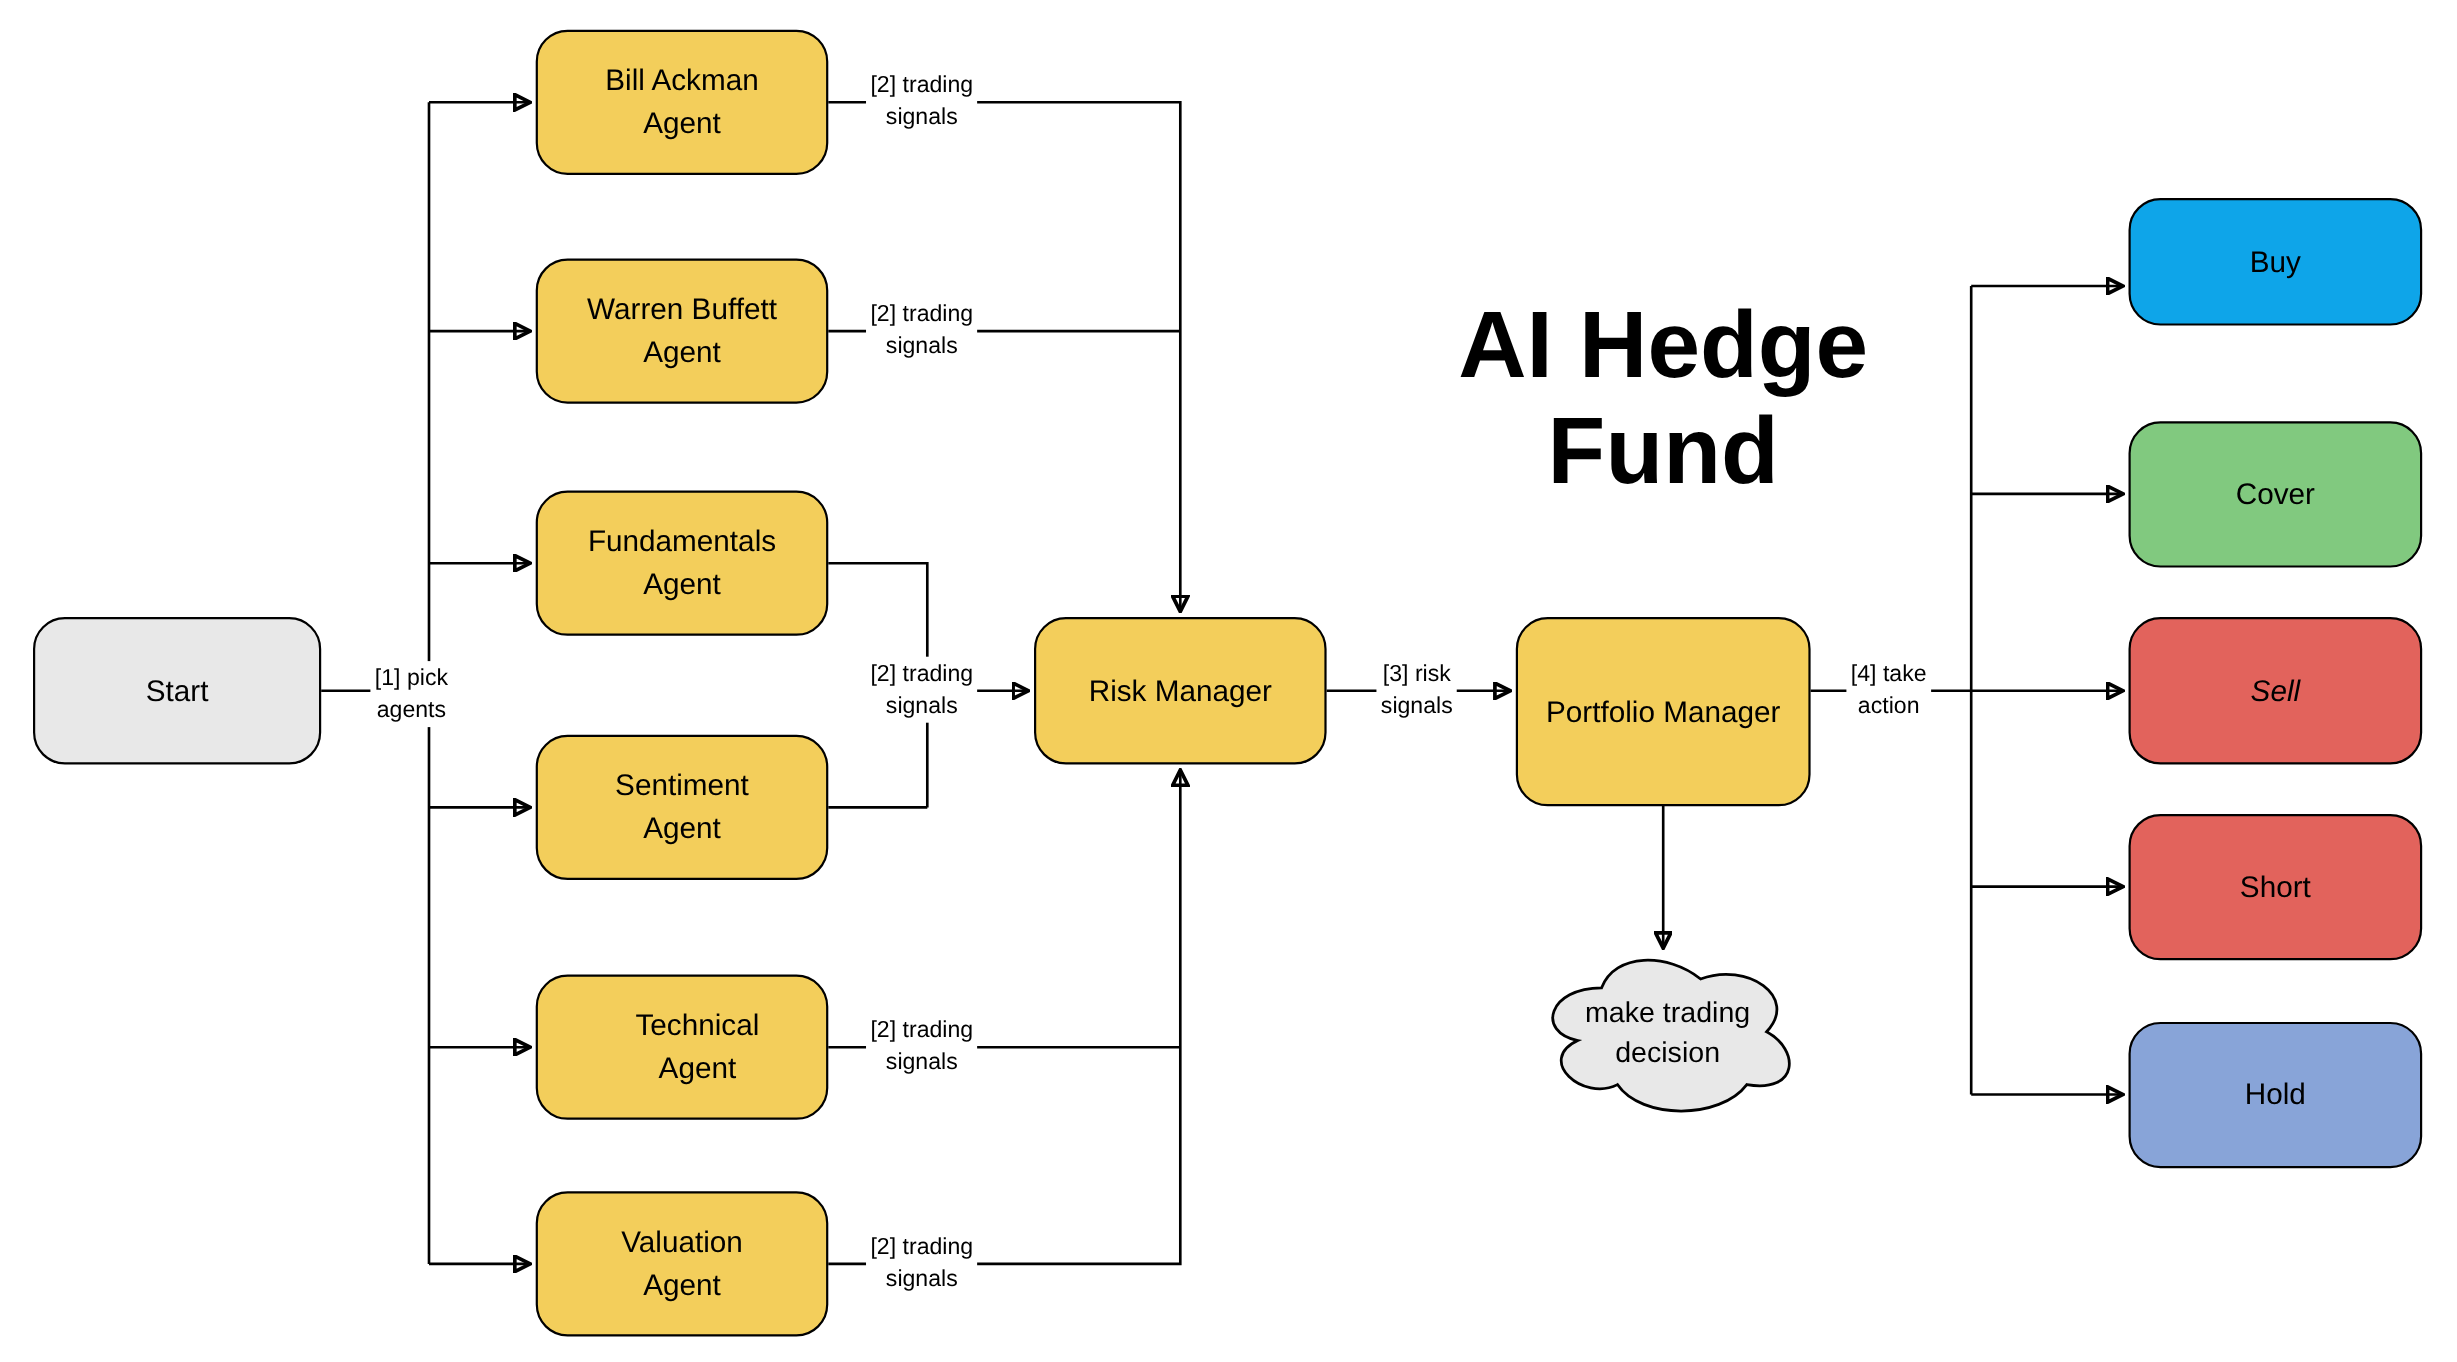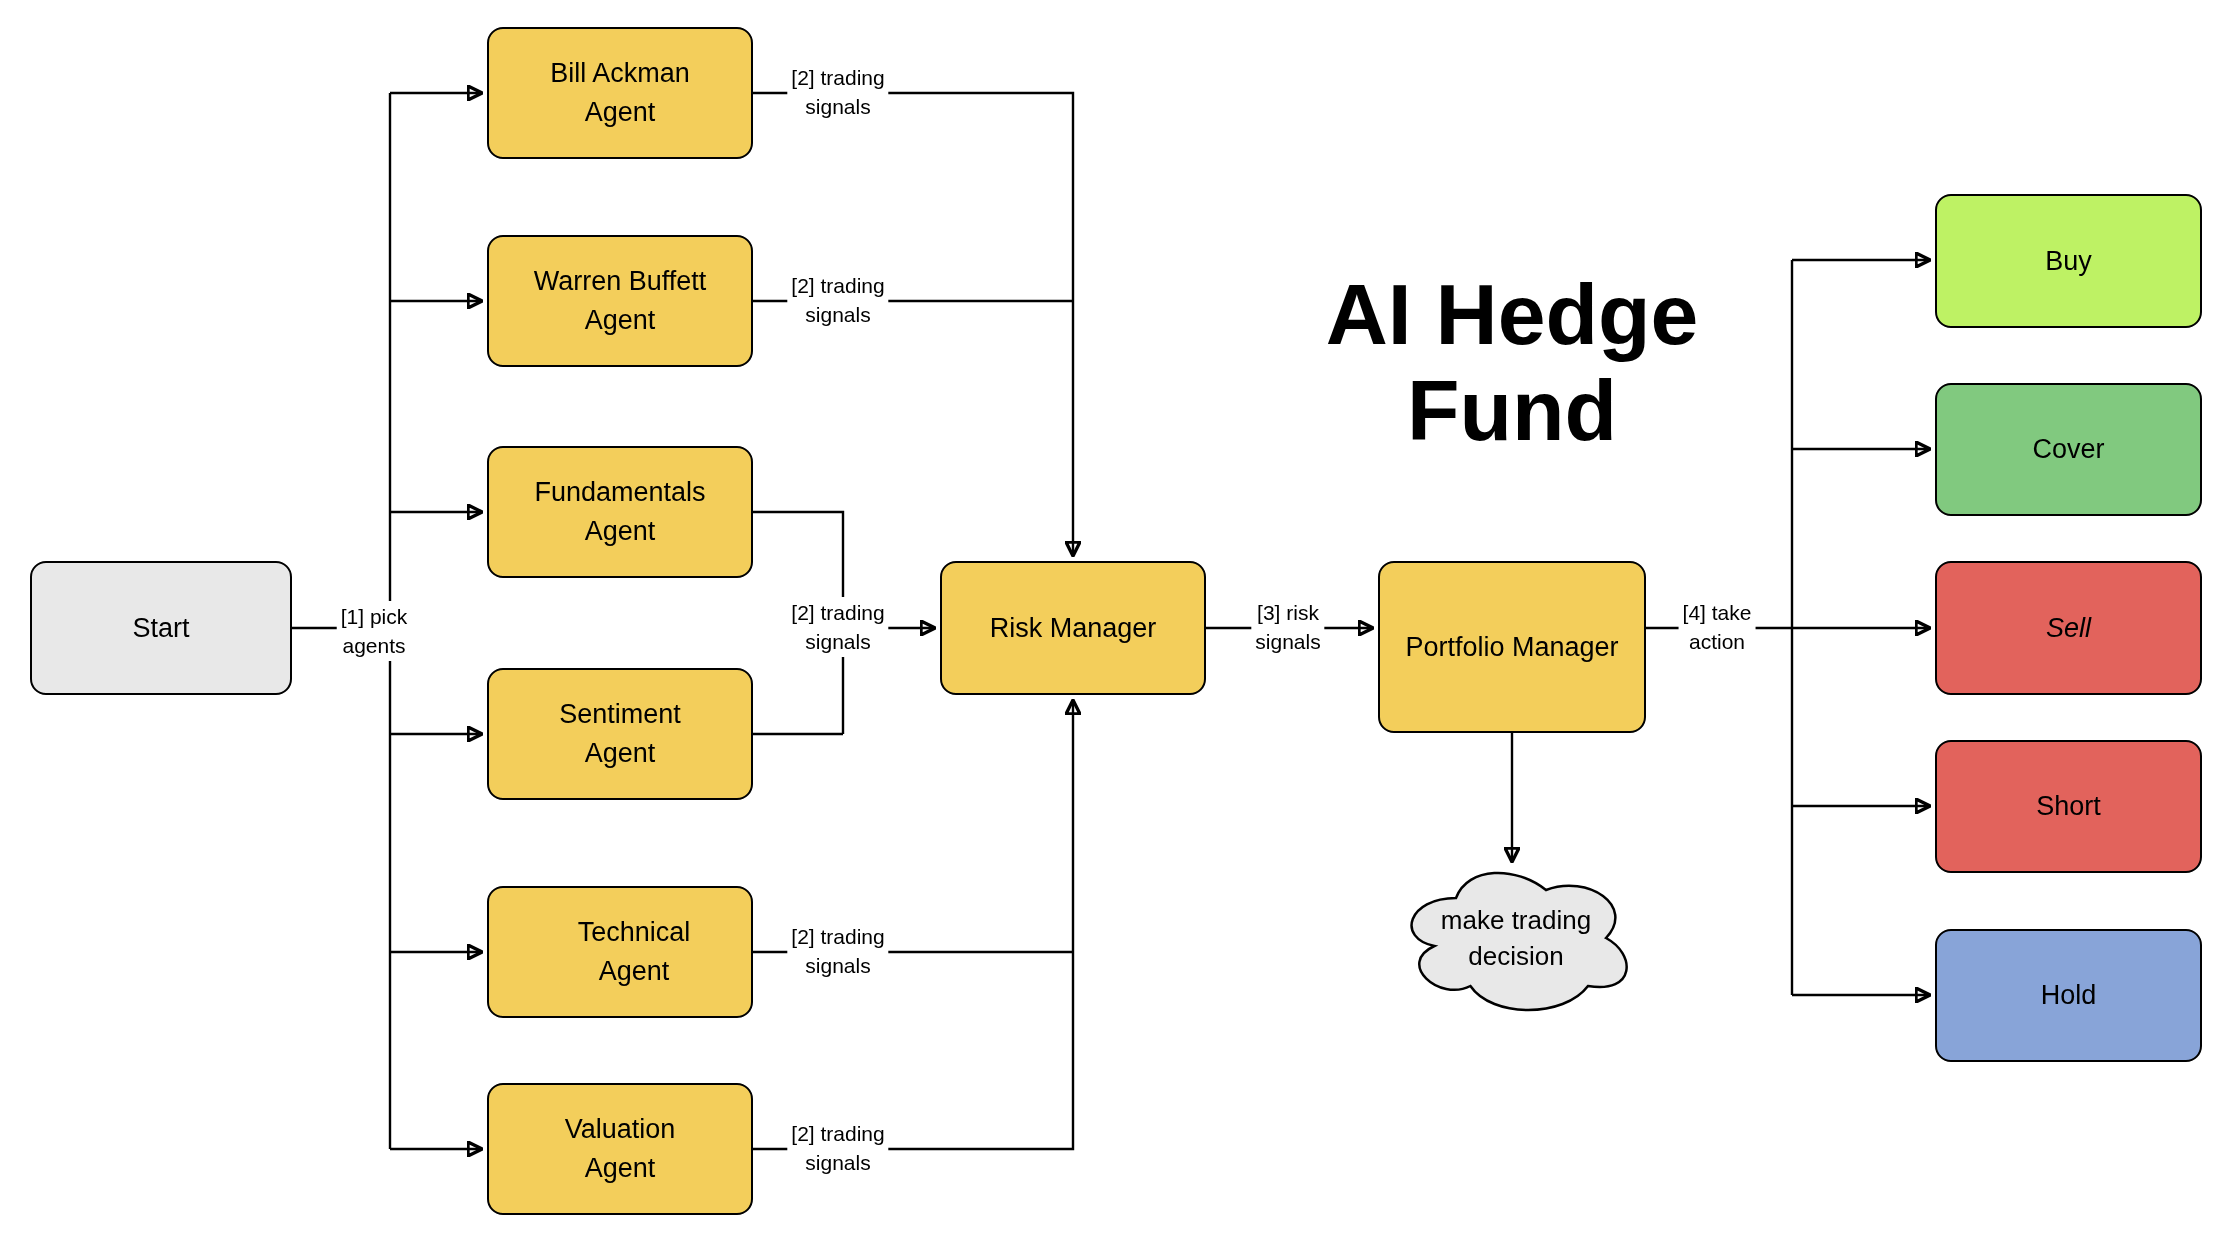--- a/index.html
+++ b/index.html
@@ -3,21 +3,21 @@
 <meta charset="utf-8">
 <style>
   html,body{margin:0;padding:0;background:#ffffff;}
   .canvas{
     position:relative;width:2234px;height:1238px;background:#ffffff;overflow:hidden;
     font-family:"Liberation Sans", sans-serif;color:#000;
   }
   .edge-layer{position:absolute;left:0;top:0;z-index:1;}
   .edge-layer path{stroke:#000;stroke-width:2.4;fill:none;}
   .node{
-    position:absolute;box-sizing:border-box;border:2.5px solid #000;border-radius:16px;
+    position:absolute;box-sizing:border-box;border:2.5px solid #000;border-radius:29px;
     display:flex;align-items:center;justify-content:center;text-align:center;
     font-size:27px;line-height:39px;white-space:pre-line;z-index:3;
   }
   .elabel{
     position:absolute;transform:translate(-50%,-50%);background:#ffffff;
     font-size:21px;line-height:29px;text-align:center;white-space:pre-line;
     padding:1px 4px;z-index:2;
   }
   .title{
     position:absolute;left:1182px;top:266px;width:660px;text-align:center;
@@ -116,21 +116,21 @@
 Agent</span>
   </div>
 
   <div class="node" style="left: 940px; top: 561px; width: 266px; height: 134px; background-color: rgb(243, 206, 91);">
     <span>Risk Manager</span>
   </div>
   <div class="node" style="left: 1378px; top: 561px; width: 268px; height: 172px; background-color: rgb(243, 206, 91);">
     <span>Portfolio Manager</span>
   </div>
 
-  <div class="node" style="left: 1935px; top: 194px; width: 267px; height: 134px; background-color: #bef264;">
+  <div class="node" style="left: 1935px; top: 180px; width: 267px; height: 116px; background-color: #0ea5e9;">
     <span>Buy</span>
   </div>
   <div class="node" style="left: 1935px; top: 383px; width: 267px; height: 133px; background-color: rgb(129, 201, 127);">
     <span>Cover</span>
   </div>
   <div class="node" style="left: 1935px; top: 561px; width: 267px; height: 134px; background-color: rgb(226, 99, 92); font-style: italic;">
     <span>Sell</span>
   </div>
   <div class="node" style="left: 1935px; top: 740px; width: 267px; height: 133px; background-color: rgb(226, 99, 92);">
     <span>Short</span>

